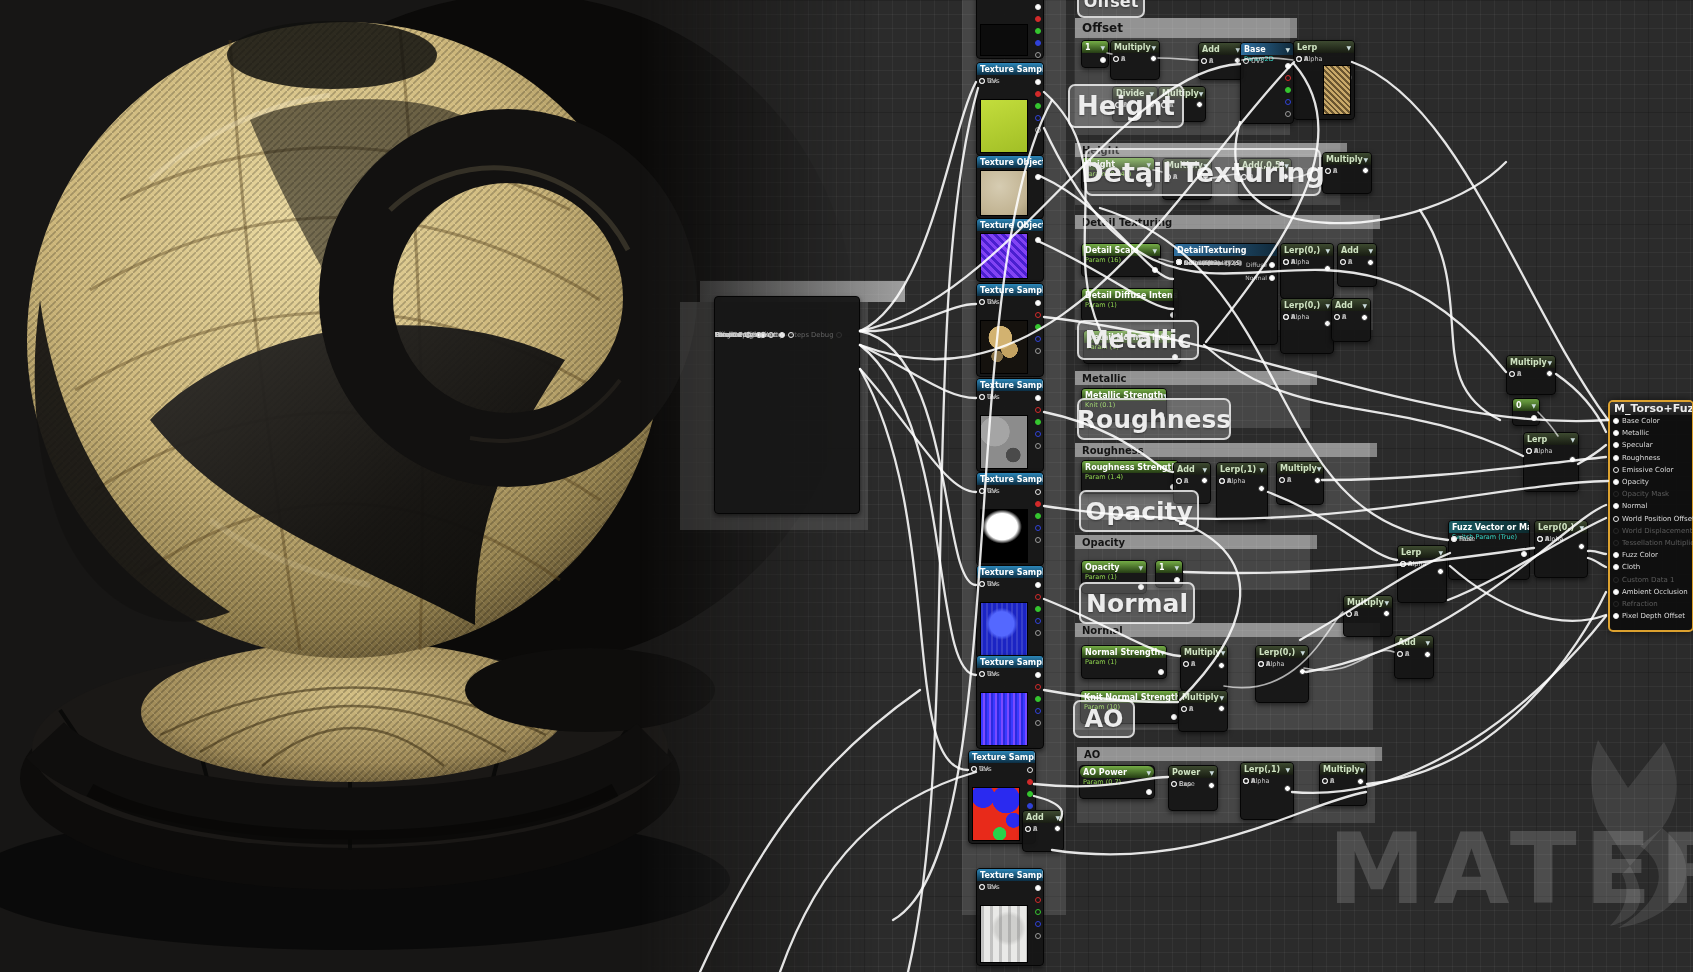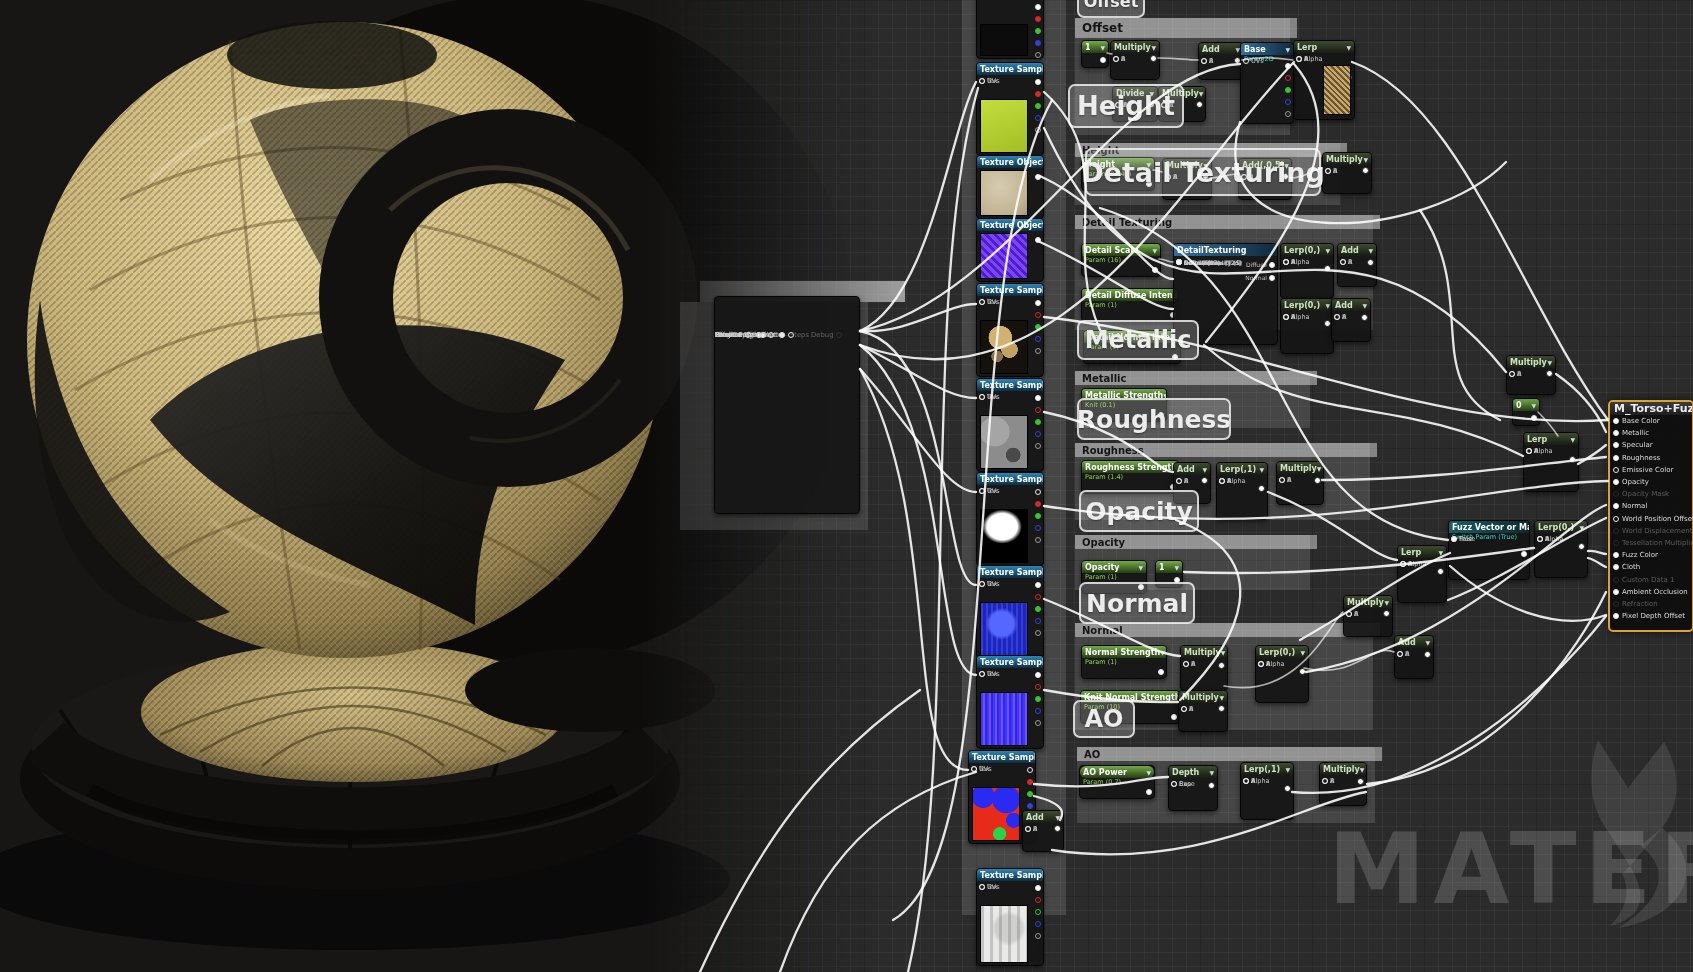--- a/index.html
+++ b/index.html
@@ -873,21 +873,21 @@
           <span>A</span>
         </div>
         <div class="abs row">
           <div class="pin "></div>
           <span>B</span>
         </div>
         <div class="outpin" style="top: 14px;"></div>
       </div>
       <div class="abs node" style="left: 1168px; top: 765px; width: 48px; height: 44px;">
         <div class="abs nh " style="position: relative;">
-          <span>Depth</span>
+          <span>Power</span>
           <span class="car">▼</span>
         </div>
         <div class="abs row">
           <div class="pin "></div>
           <span>Base</span>
         </div>
         <div class="abs row">
           <div class="pin "></div>
           <span>Exp</span>
         </div>

